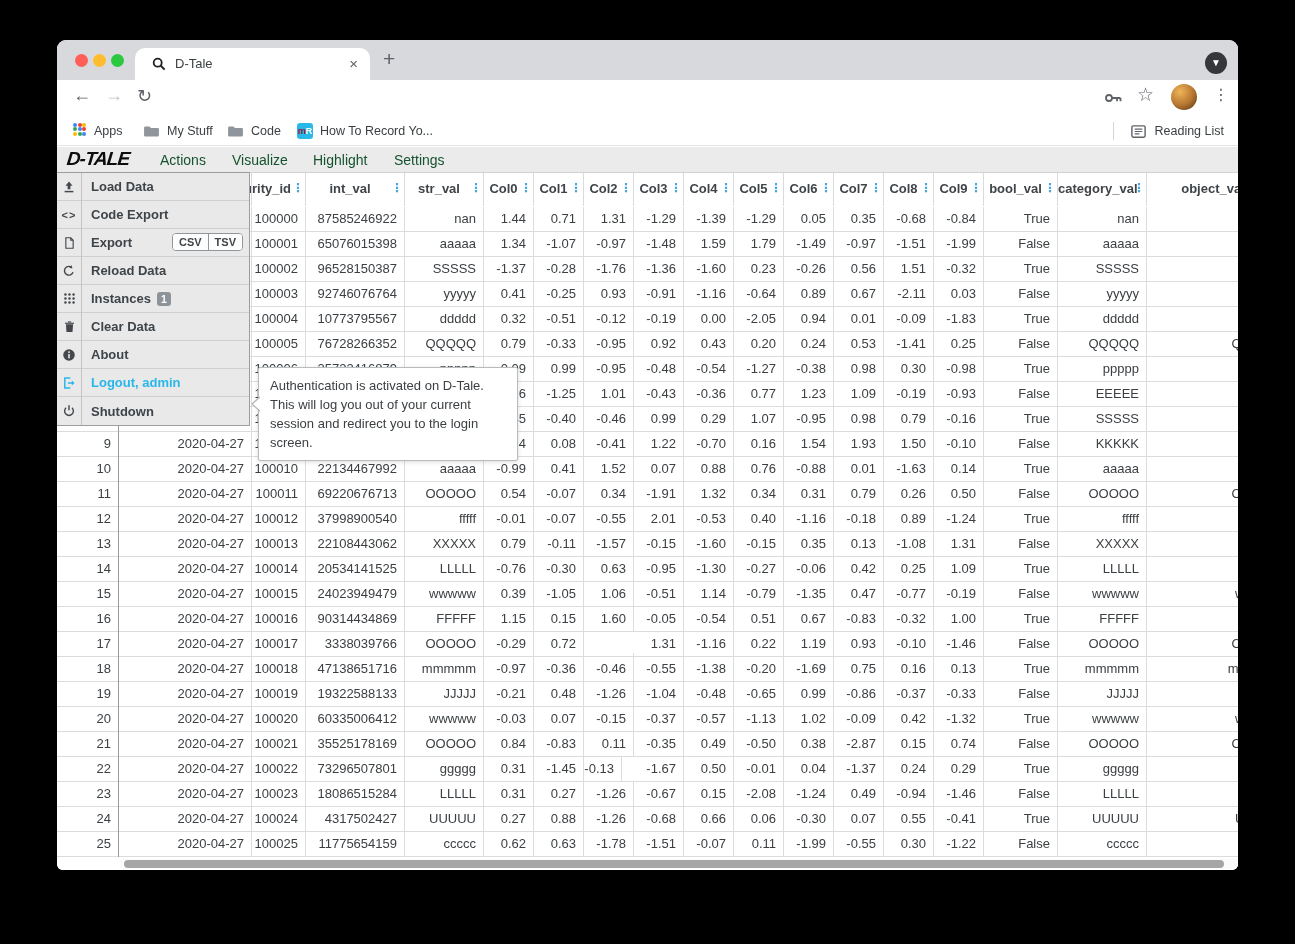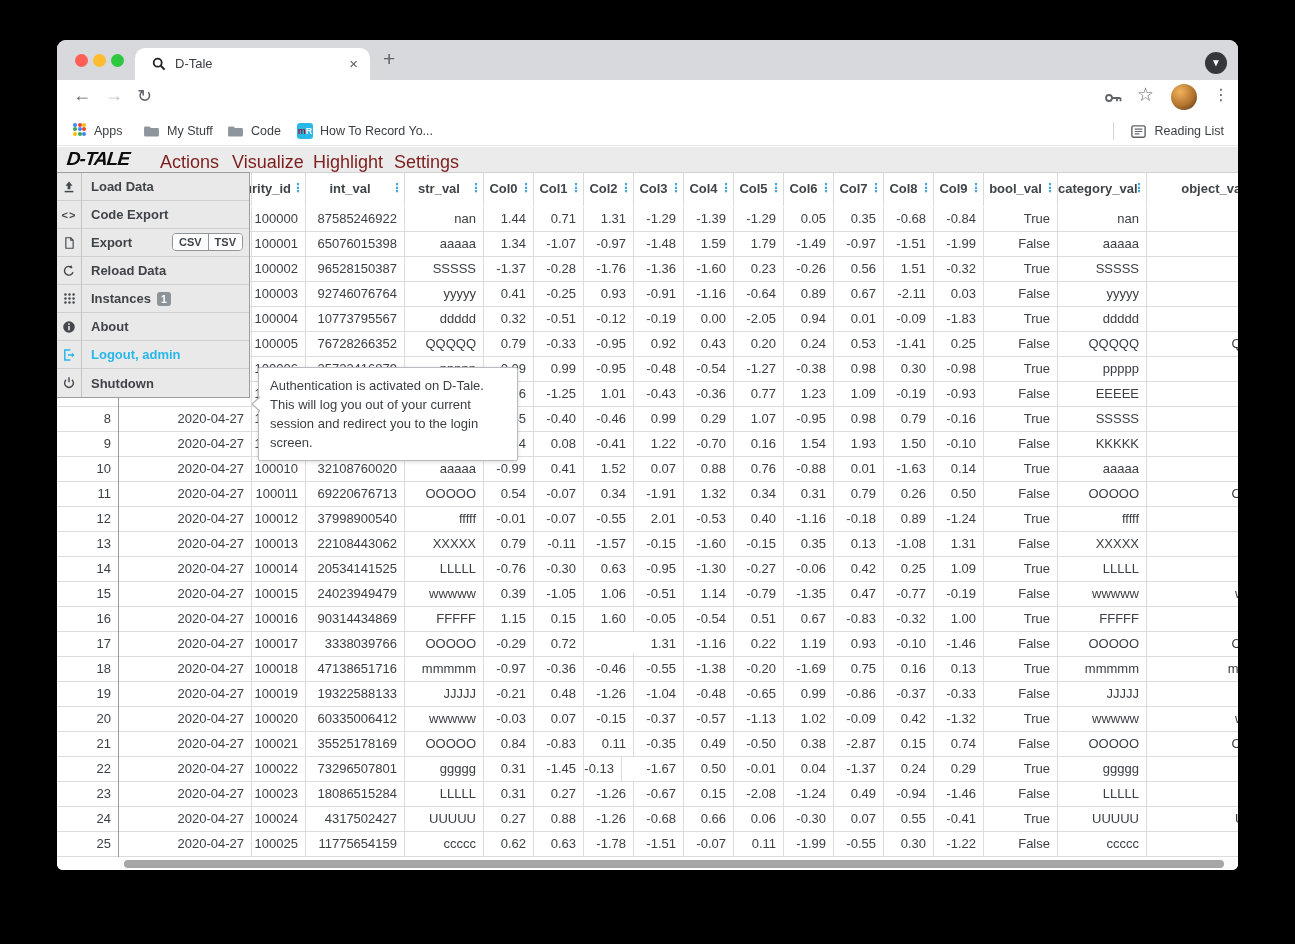--- a/index.html
+++ b/index.html
@@ -37,21 +37,21 @@
   .apps-grid i{float:left;width:4px;height:4px;border-radius:50%;margin:0 .66px .9px 0;}
   .mr-tile{display:inline-block;width:16px;height:16px;border-radius:3px;background:#29b9e8;color:#fff;
     font-size:9px;font-weight:bold;text-align:center;line-height:16px;}
   .mr-tile b{color:#a3122c;}
   #bm-right{position:absolute;right:14px;top:0;height:30px;display:flex;align-items:center;gap:8px;font-size:12.5px;color:#3c4043;}
   #bm-divider{width:1px;height:18px;background:#d4d6d9;margin-right:8px;}
   
   #dtale-nav{position:absolute;left:0;top:107px;width:100%;height:26px;background:#ebebeb;border-bottom:1px solid #d2d2d2;}
   #dtale-logo{position:absolute;left:10px;top:1px;font-size:19px;font-weight:900;font-style:italic;color:#0d0d0d;
     letter-spacing:-1px;transform:skewX(-6deg);}
-  .nav-item{position:absolute;top:5px;font-size:18px;color:#7f1d1d;}
+  .nav-item{position:absolute;top:5px;font-size:14px;color:#14532d;}
   
   #grid{position:absolute;left:0;top:133px;width:100%;height:697px;background:#fff;overflow:hidden;}
   #grid-header{position:absolute;left:0;top:0;height:33px;border-bottom:2px solid #8f8f8f;}
   .hcell{position:absolute;top:0;height:33px;border-right:1px solid #dadada;background:#fff;}
   .hlabel{position:absolute;left:0;right:10px;top:8px;text-align:center;font-size:13px;font-weight:bold;color:#3f4449;white-space:nowrap;}
   .hlabel.shift{left:auto;right:14px;text-align:right;overflow:visible;}
   .hdots{position:absolute;right:1px;top:8px;font-size:12px;font-weight:bold;color:#42a7dc;}
   .cell{position:absolute;top:0;height:25px;line-height:24px;font-size:13px;color:#3c4043;text-align:right;
     padding-right:7px;border-right:1px solid #dcdcdc;white-space:nowrap;}
   .row{position:absolute;left:0;width:1233px;height:25px;border-bottom:1px solid #dcdcdc;background:#fff;}
@@ -435,21 +435,21 @@
           <div class="cell" style="left: 827px; width: 50px;">1.50</div>
           <div class="cell" style="left: 877px; width: 50px;">-0.10</div>
           <div class="cell" style="left: 927px; width: 74px;">False</div>
           <div class="cell" style="left: 1001px; width: 89px;">KKKKK</div>
           <div class="cell" style="left: 1090px; width: 143px;">KKKKK</div>
         </div>
         <div class="row" style="top: 284px;">
           <div class="cell idxcell" style="left: 0px; width: 62px;">10</div>
           <div class="cell" style="left: 62px; width: 133px;">2020-04-27</div>
           <div class="cell" style="left: 195px; width: 54px;">100010</div>
-          <div class="cell" style="left: 249px; width: 99px;">32108760020</div>
+          <div class="cell" style="left: 249px; width: 99px;">22134467992</div>
           <div class="cell" style="left: 348px; width: 79px;">aaaaa</div>
           <div class="cell" style="left: 427px; width: 50px;">-0.99</div>
           <div class="cell" style="left: 477px; width: 50px;">0.41</div>
           <div class="cell" style="left: 527px; width: 50px;">1.52</div>
           <div class="cell" style="left: 577px; width: 50px;">0.07</div>
           <div class="cell" style="left: 627px; width: 50px;">0.88</div>
           <div class="cell" style="left: 677px; width: 50px;">0.76</div>
           <div class="cell" style="left: 727px; width: 50px;">-0.88</div>
           <div class="cell" style="left: 777px; width: 50px;">0.01</div>
           <div class="cell" style="left: 827px; width: 50px;">-1.63</div>
@@ -814,20 +814,30 @@
             <circle cx="3" cy="13" r="1.5" fill="#44484d"></circle>
             <circle cx="8" cy="13" r="1.5" fill="#44484d"></circle>
             <circle cx="13" cy="13" r="1.5" fill="#44484d"></circle>
           </svg>
         </span>
         <span class="mi-label">Instances</span>
         <span class="mi-badge">1</span>
       </div>
       <div class="menu-item">
         <span class="mi-icon">
+          <svg viewBox="0 0 16 16" width="13" height="14">
+            <path d="M3.6 4.6 H12.4 L11.7 14.2 H4.3 Z" fill="#44484d"></path>
+            <rect x="2.4" y="2.7" width="11.2" height="1.4" fill="#44484d"></rect>
+            <rect x="6" y="1.1" width="4" height="1.4" fill="#44484d"></rect>
+          </svg>
+        </span>
+        <span class="mi-label">Clear Data</span>
+      </div>
+      <div class="menu-item">
+        <span class="mi-icon">
           <svg viewBox="0 0 16 16" width="14" height="14">
             <circle cx="8" cy="8" r="6.6" fill="#44484d"></circle>
             <rect x="7.2" y="6.9" width="1.6" height="4.9" fill="#fff"></rect>
             <circle cx="8" cy="4.7" r="1" fill="#fff"></circle>
           </svg>
         </span>
         <span class="mi-label">About</span>
       </div>
       <div class="menu-item">
         <span class="mi-icon">

